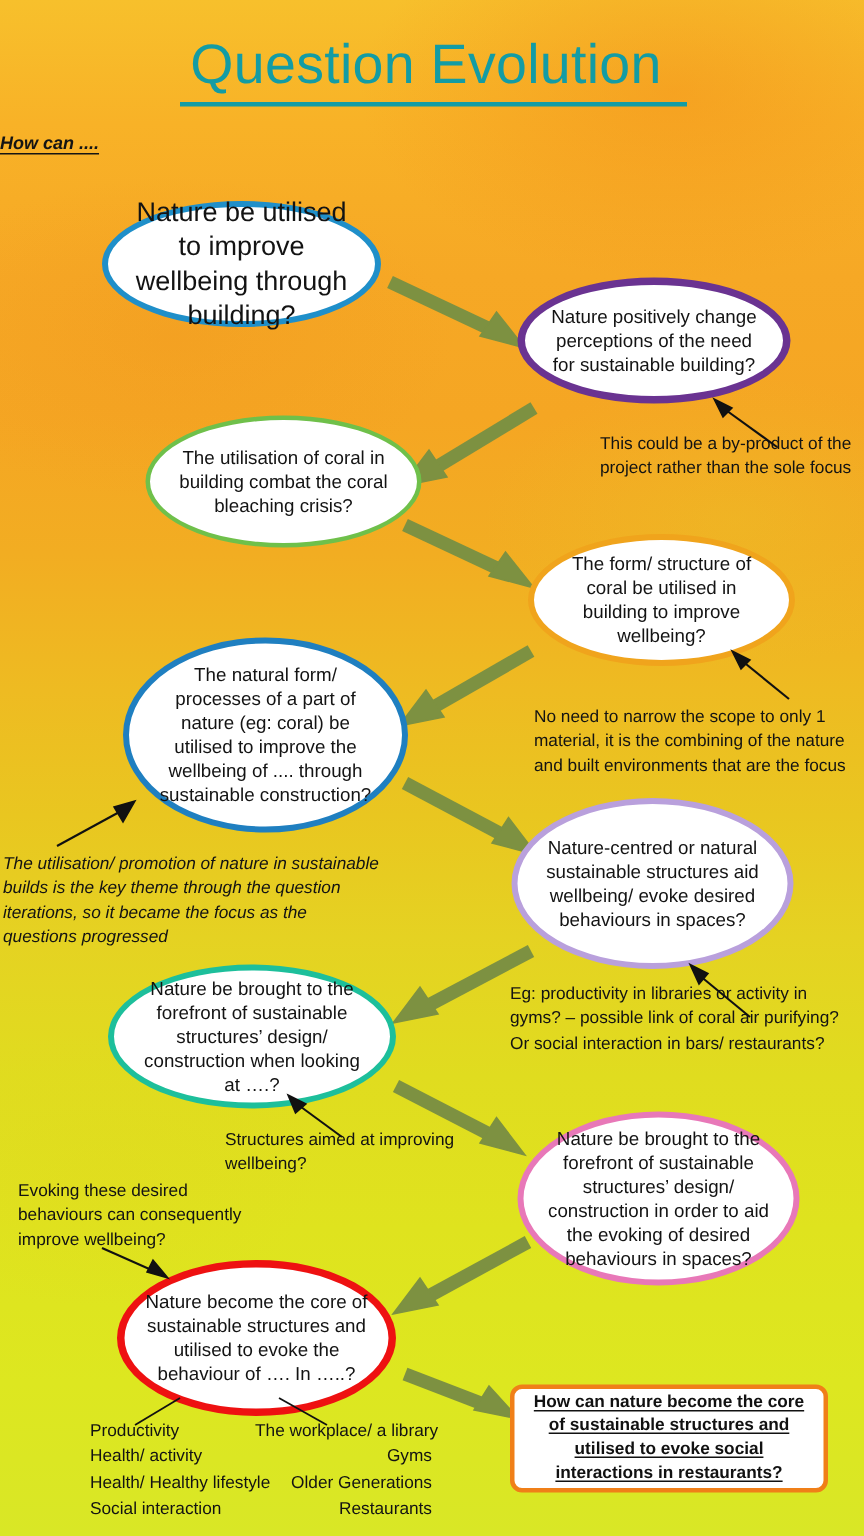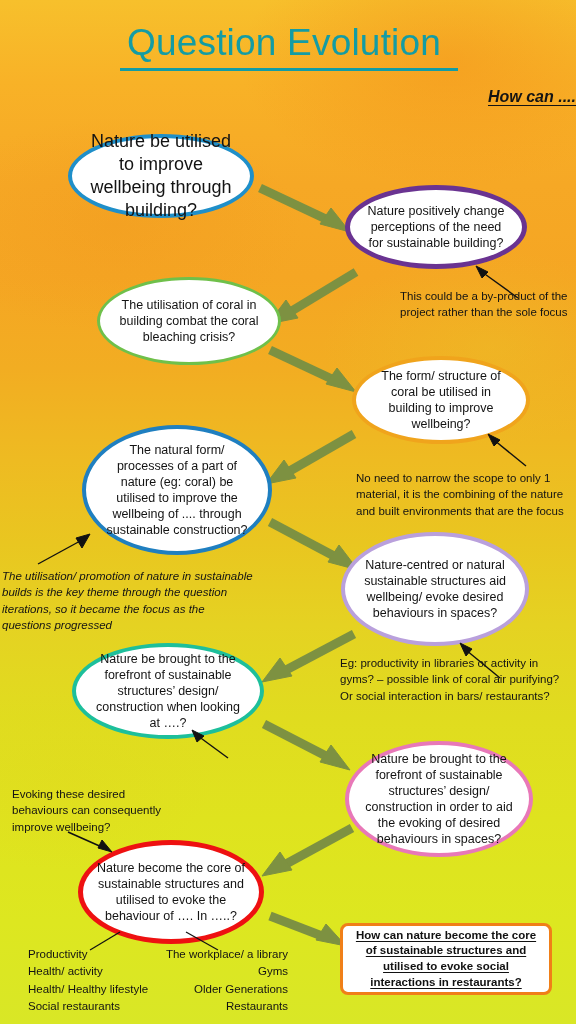--- a/index.html
+++ b/index.html
@@ -51,28 +51,27 @@
     left: 120px;
     top: 68px;
     width: 338px;
     height: 3px;
     background: #139CA4;
   }
   .subtitle {
     position: absolute;
     left: 0; right: 0;
     top: 88px;
-    text-align: right;
-    font-size: 16px;
+    text-align: left;
+    font-size: 12px;
     font-weight: bold;
     font-style: italic;
     color: #141414;
     text-decoration: underline;
     text-underline-offset: 3px;
-    margin-left: 29px;
   }
 
   
   .ellipse {
     position: absolute;
     background: #FFFFFF;
     border-radius: 50%;
     display: flex;
     align-items: center;
     justify-content: center;
@@ -111,21 +110,21 @@
 
   
   .list {
     position: absolute;
     color: #131313;
     font-size: 11.5px;
     line-height: 1.52;
   }
   .list-left  { left: 28px;  top: 946px; text-align: left; }
   .list-right { left: 138px; top: 946px; width: 150px; text-align: right; }
-  .list div { white-space: nowrap; }
+  .list div { white-space: nowrap; margin-left: 32px; }
 
   
   .final-box {
     position: absolute;
     left: 340px;
     top: 915px;
     width: 212px;
     height: 72px;
     background: #FFFFFF;
     border: 3px solid #F07F18;
@@ -313,20 +312,21 @@
   <div class="note" style="left:340px; top:655px; width:230px;">Eg: productivity in libraries or activity in gyms? – possible link of coral air purifying? Or social interaction in bars/ restaurants?</div>
 
   <div class="leader" style="left:190px; top:728px;">
     <svg width="44" height="34" viewBox="0 0 44 34">
       <g stroke="#111" fill="#111">
         <line x1="38" y1="30" x2="8" y2="8" stroke-width="1.4"></line>
         <polygon points="2,2 14,8 7,14"></polygon>
       </g>
     </svg>
   </div>
+  <div class="note" style="left:150px; top:752px; width:154px;">Structures aimed at improving wellbeing?</div>
 
   <div class="leader" style="left:66px; top:828px;">
     <svg width="50" height="30" viewBox="0 0 50 30">
       <g stroke="#111" fill="#111">
         <line x1="2" y1="4" x2="38" y2="20" stroke-width="1.4"></line>
         <polygon points="46,24 32,20 36,12"></polygon>
       </g>
     </svg>
   </div>
   <div class="note" style="left:12px; top:786px; width:154px;">Evoking these desired behaviours can consequently improve wellbeing?</div>
@@ -339,21 +339,21 @@
   <div class="leader" style="left:182px; top:930px;">
     <svg width="40" height="22" viewBox="0 0 40 22">
       <line x1="4" y1="2" x2="36" y2="20" stroke="#111" stroke-width="1.2"></line>
     </svg>
   </div>
 
   <div class="list list-left">
     <div>Productivity</div>
     <div>Health/ activity</div>
     <div>Health/ Healthy lifestyle</div>
-    <div>Social restaurants</div>
+    <div>Social interaction</div>
   </div>
 
   <div class="list list-right">
     <div>The workplace/ a library</div>
     <div>Gyms</div>
     <div>Older Generations</div>
     <div>Restaurants</div>
   </div>
 
   <div class="final-box">

